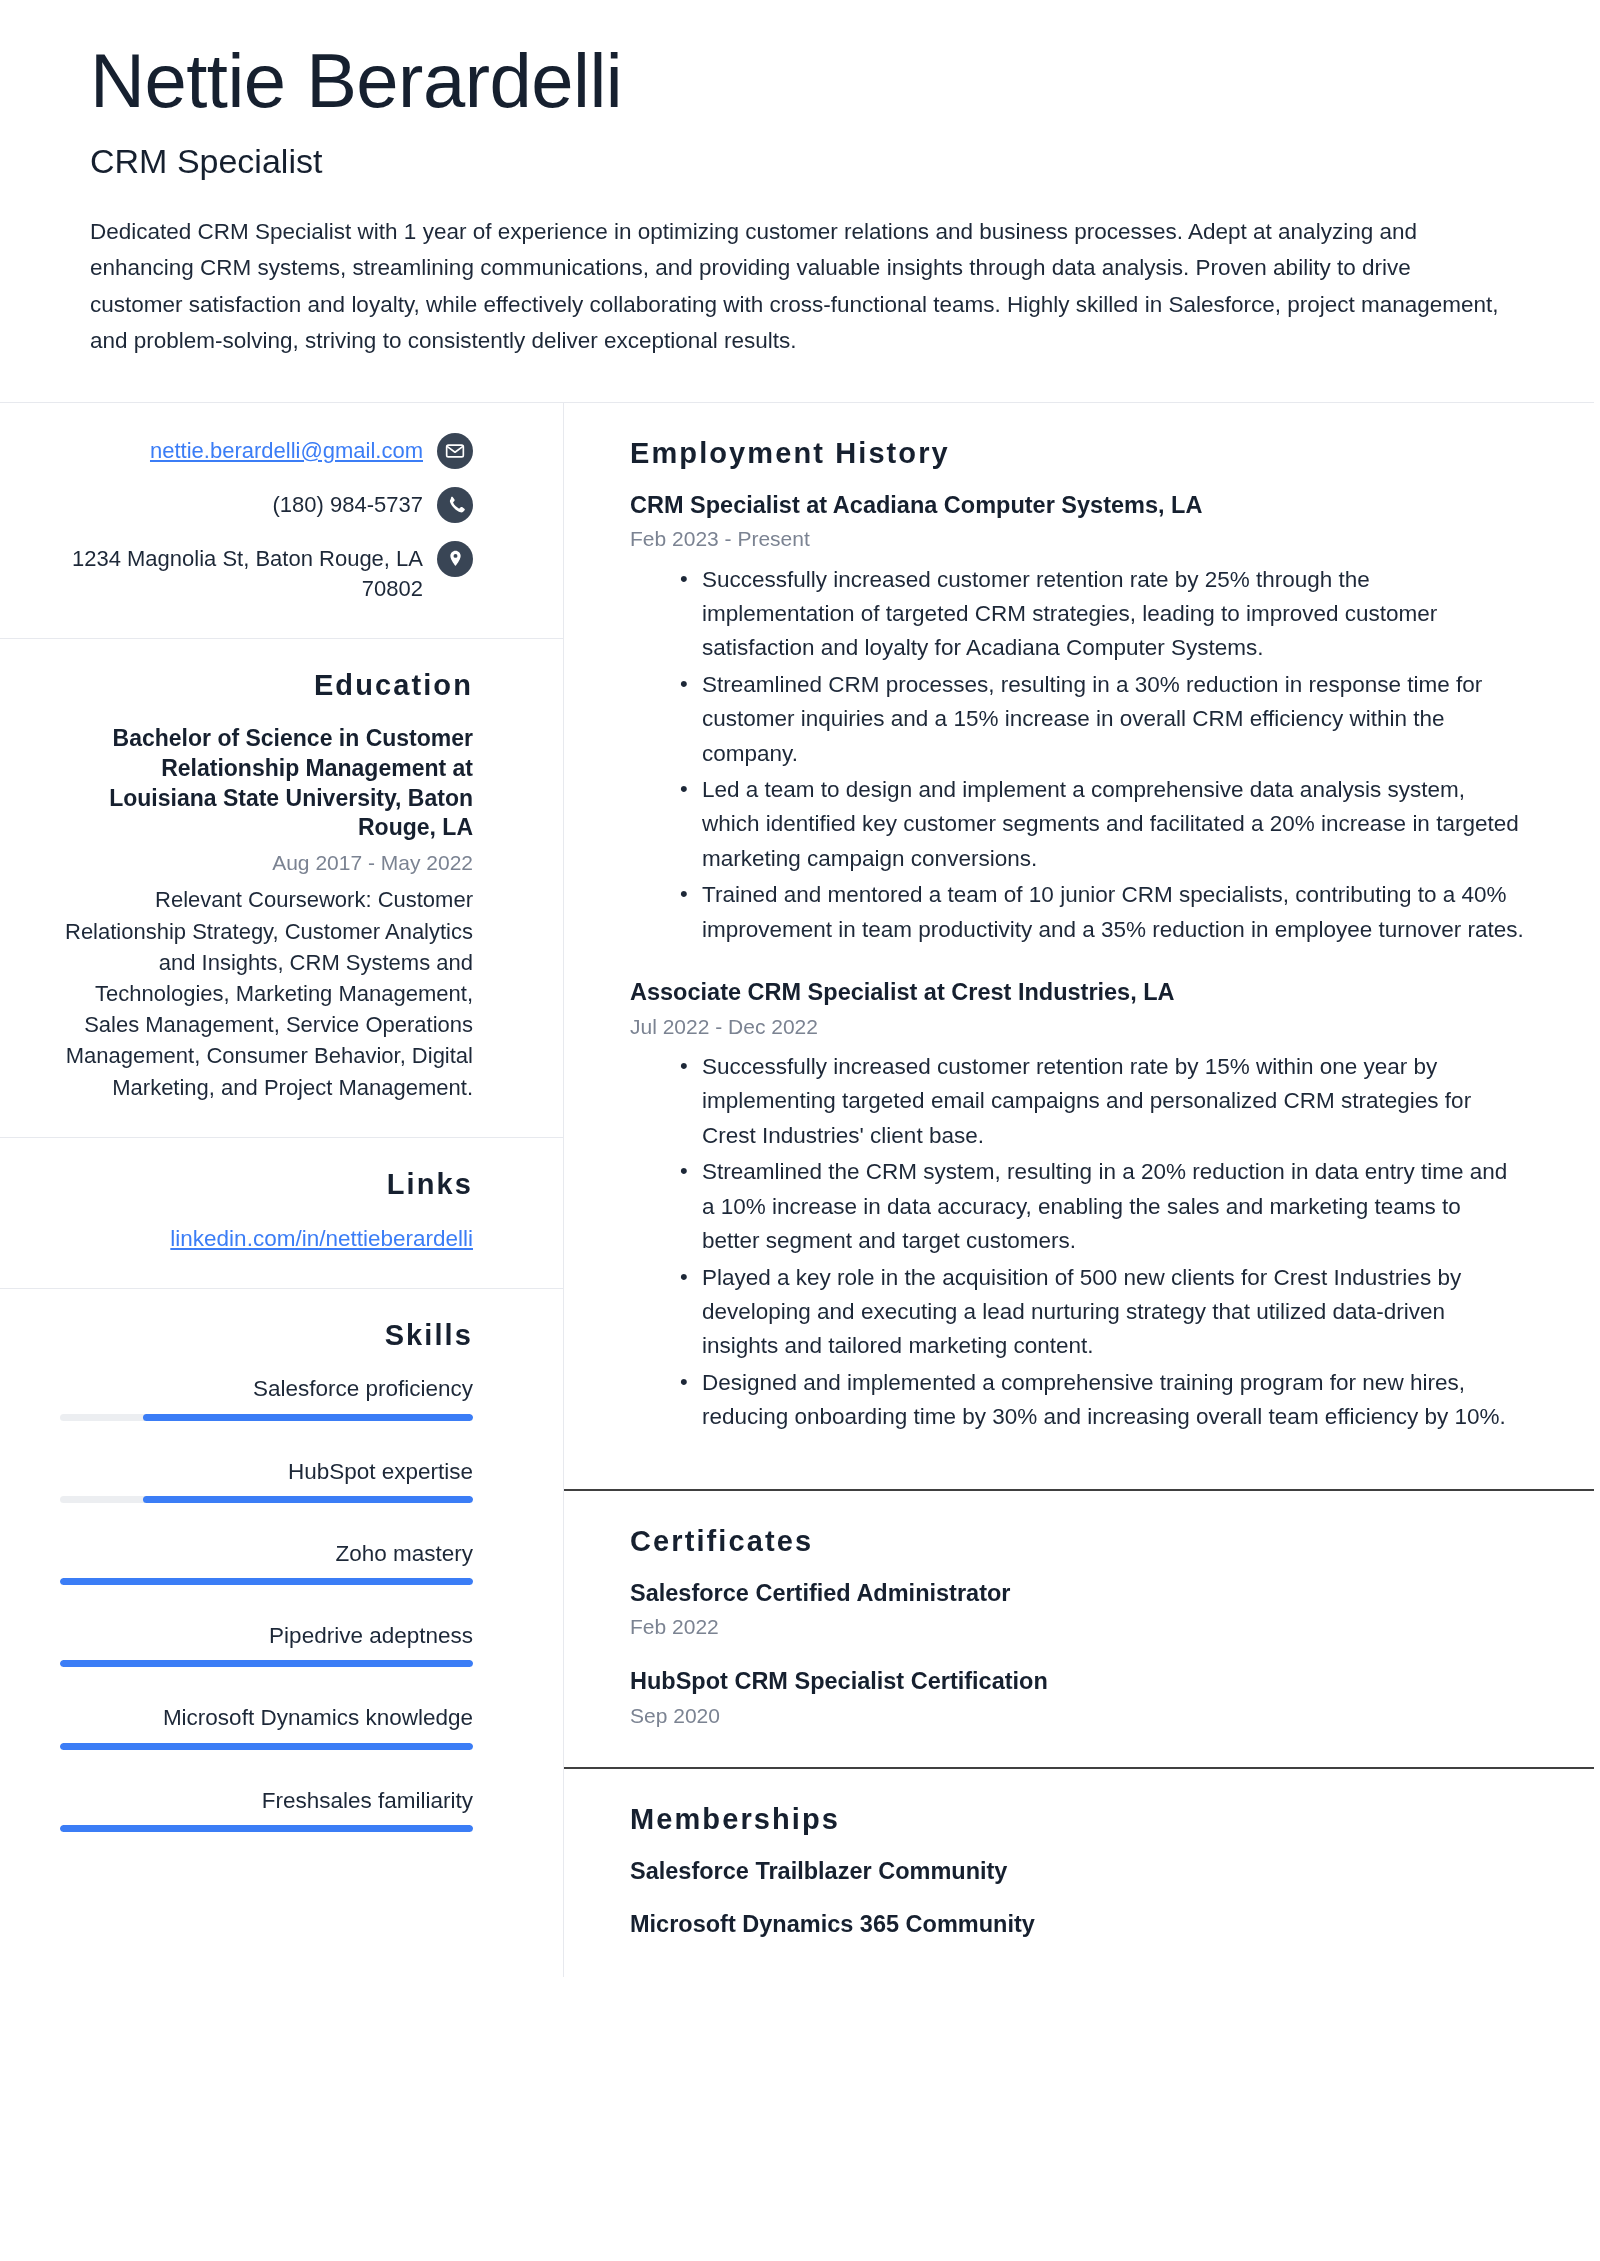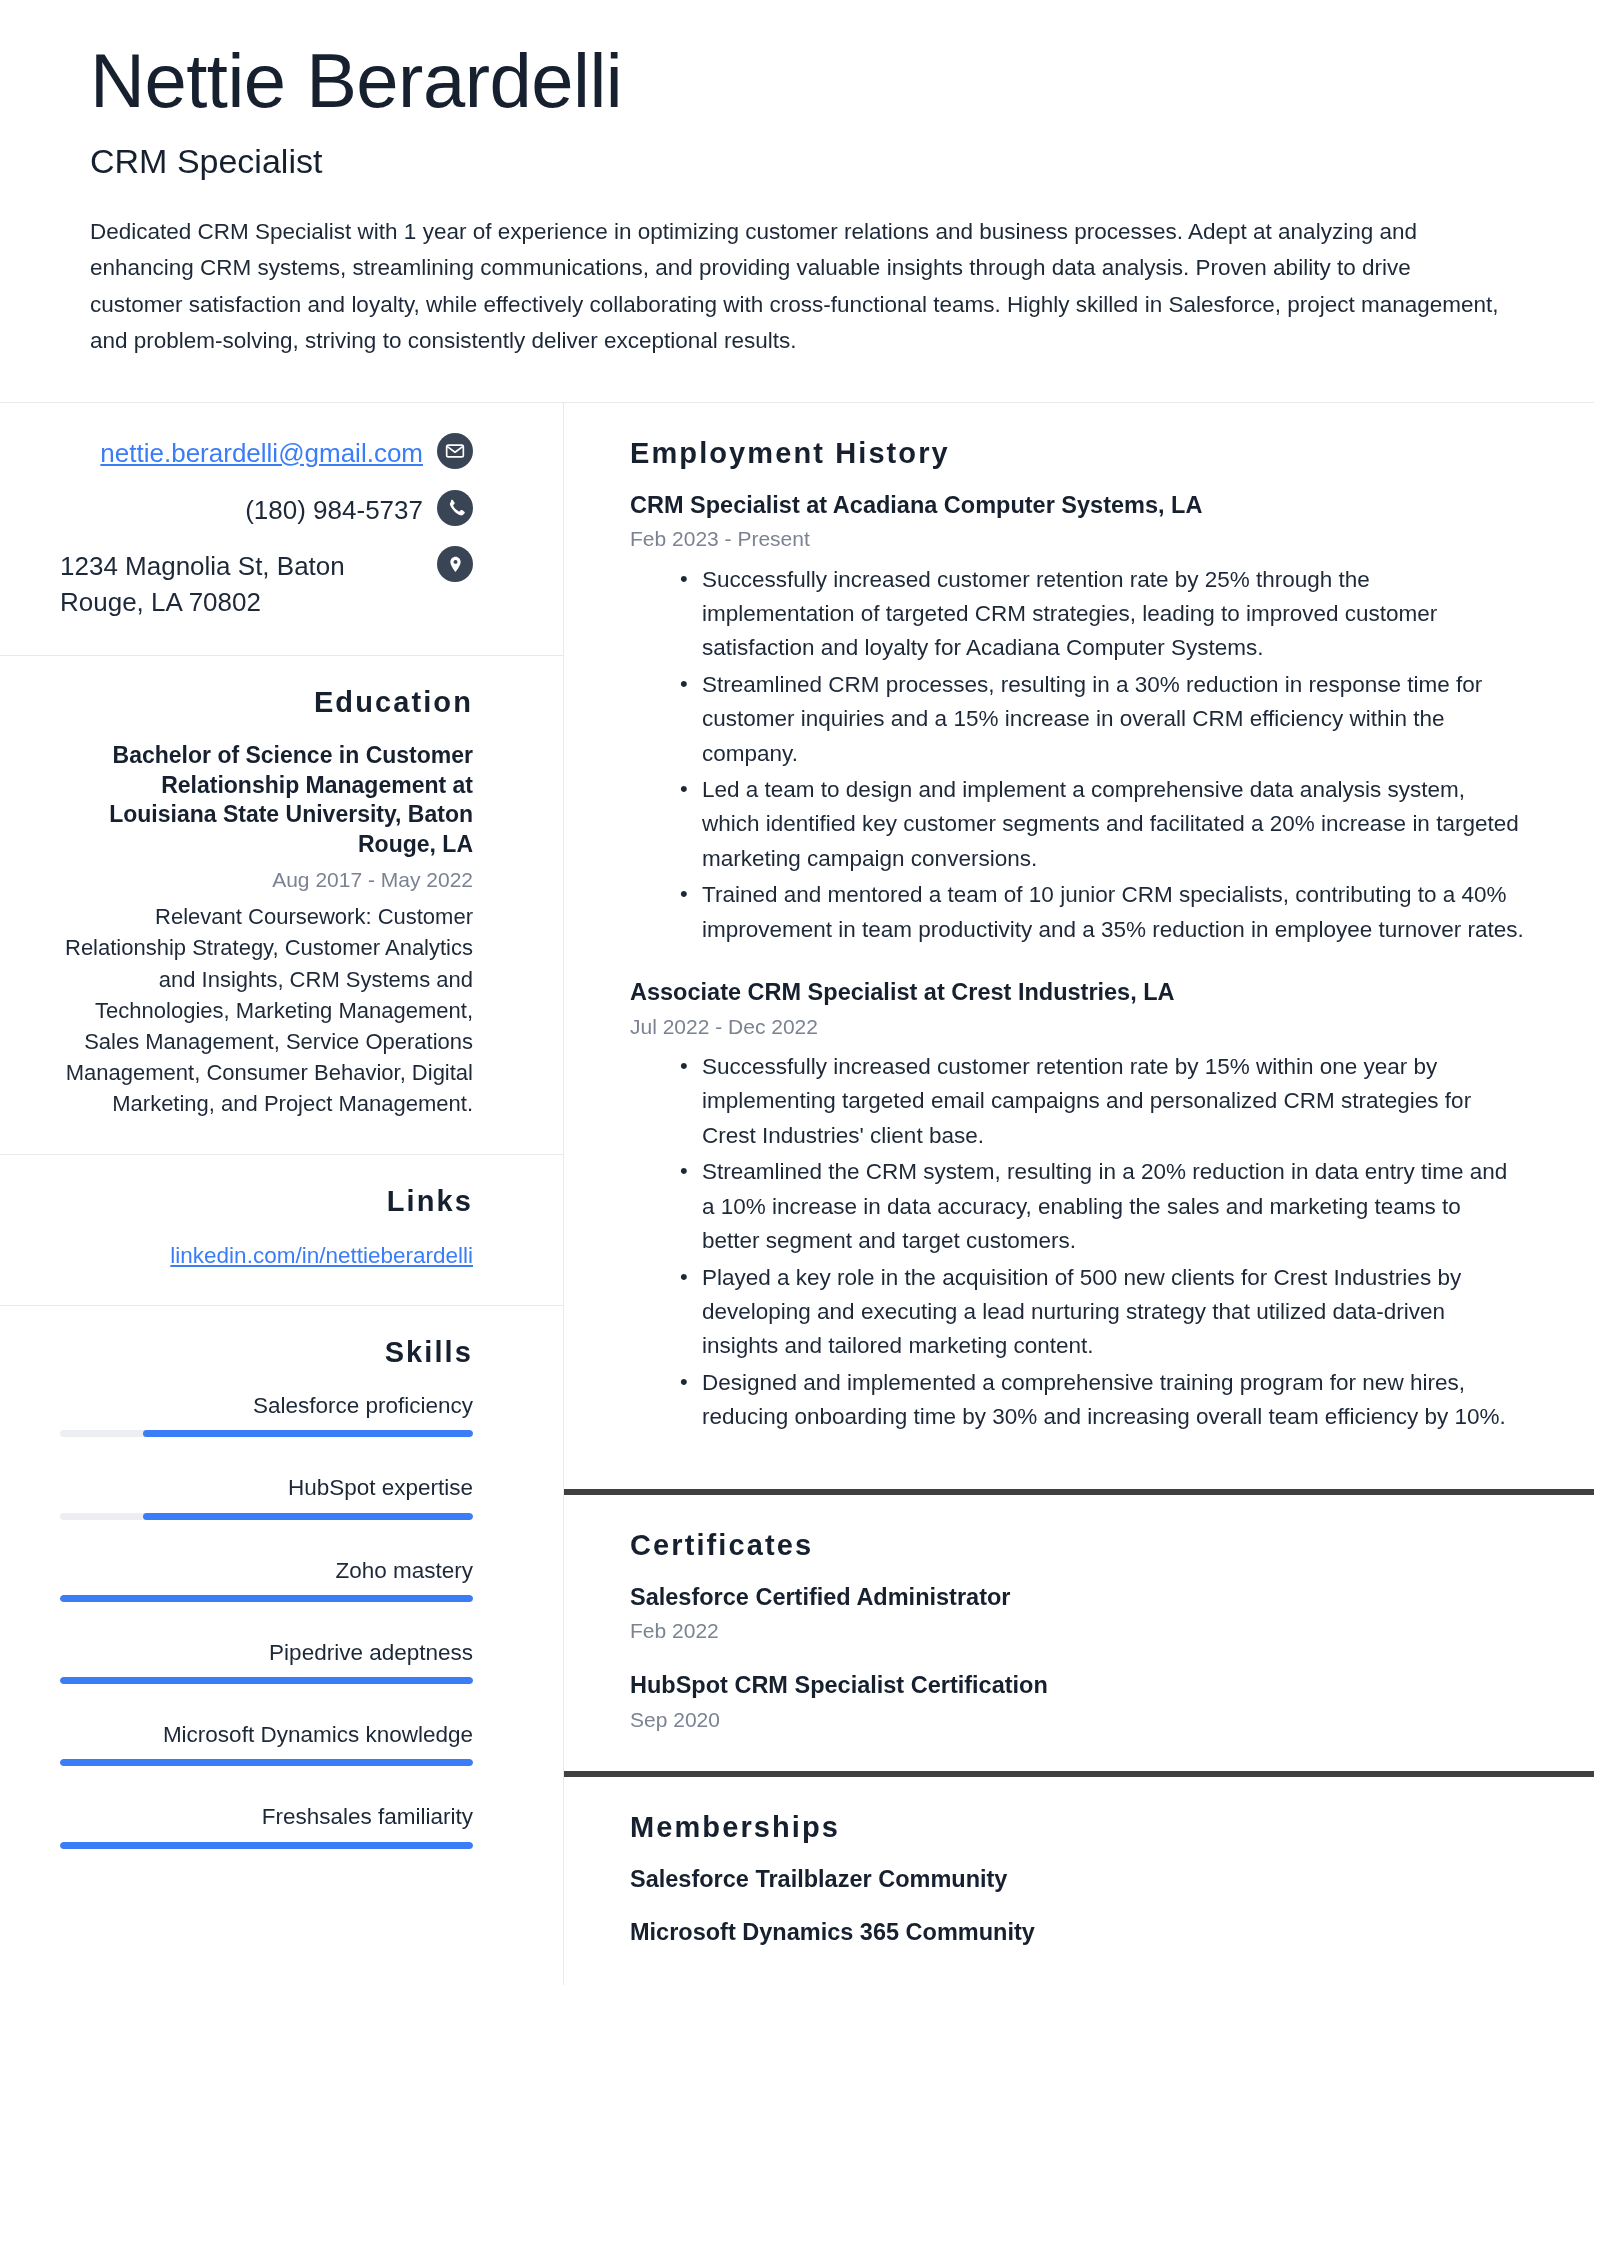--- a/index.html
+++ b/index.html
@@ -94,24 +94,24 @@
   .contact-row {
     display: flex;
     align-items: flex-start;
     justify-content: flex-end;
     gap: 14px;
     margin-bottom: 18px;
   }
   .contact-row:last-child { margin-bottom: 0; }
 
   .contact-text {
-    font-size: 26px;
+    font-size: 22px;
     line-height: 1.38;
     color: #1d2838;
-    text-align: left;
+    text-align: right;
     padding-top: 3px;
   }
 
   .contact-text.link {
     color: #3b7df6;
     text-decoration: underline;
   }
 
   .ico-circle {
     width: 36px;
@@ -173,21 +173,21 @@
   }
   .skill-fill {
     height: 100%;
     background: #3b7df6;
     border-radius: 4px;
   }
 
   
   .rsec {
     padding: 34px 70px 38px 66px;
-    border-bottom: 6px solid #404040;
+    border-bottom: 2px solid #404040;
   }
   .rsec.last { border-bottom: none; }
 
   .rsec-title {
     font-size: 29px;
     font-weight: 700;
     letter-spacing: 2.1px;
     color: #16202f;
     margin-bottom: 20px;
   }

